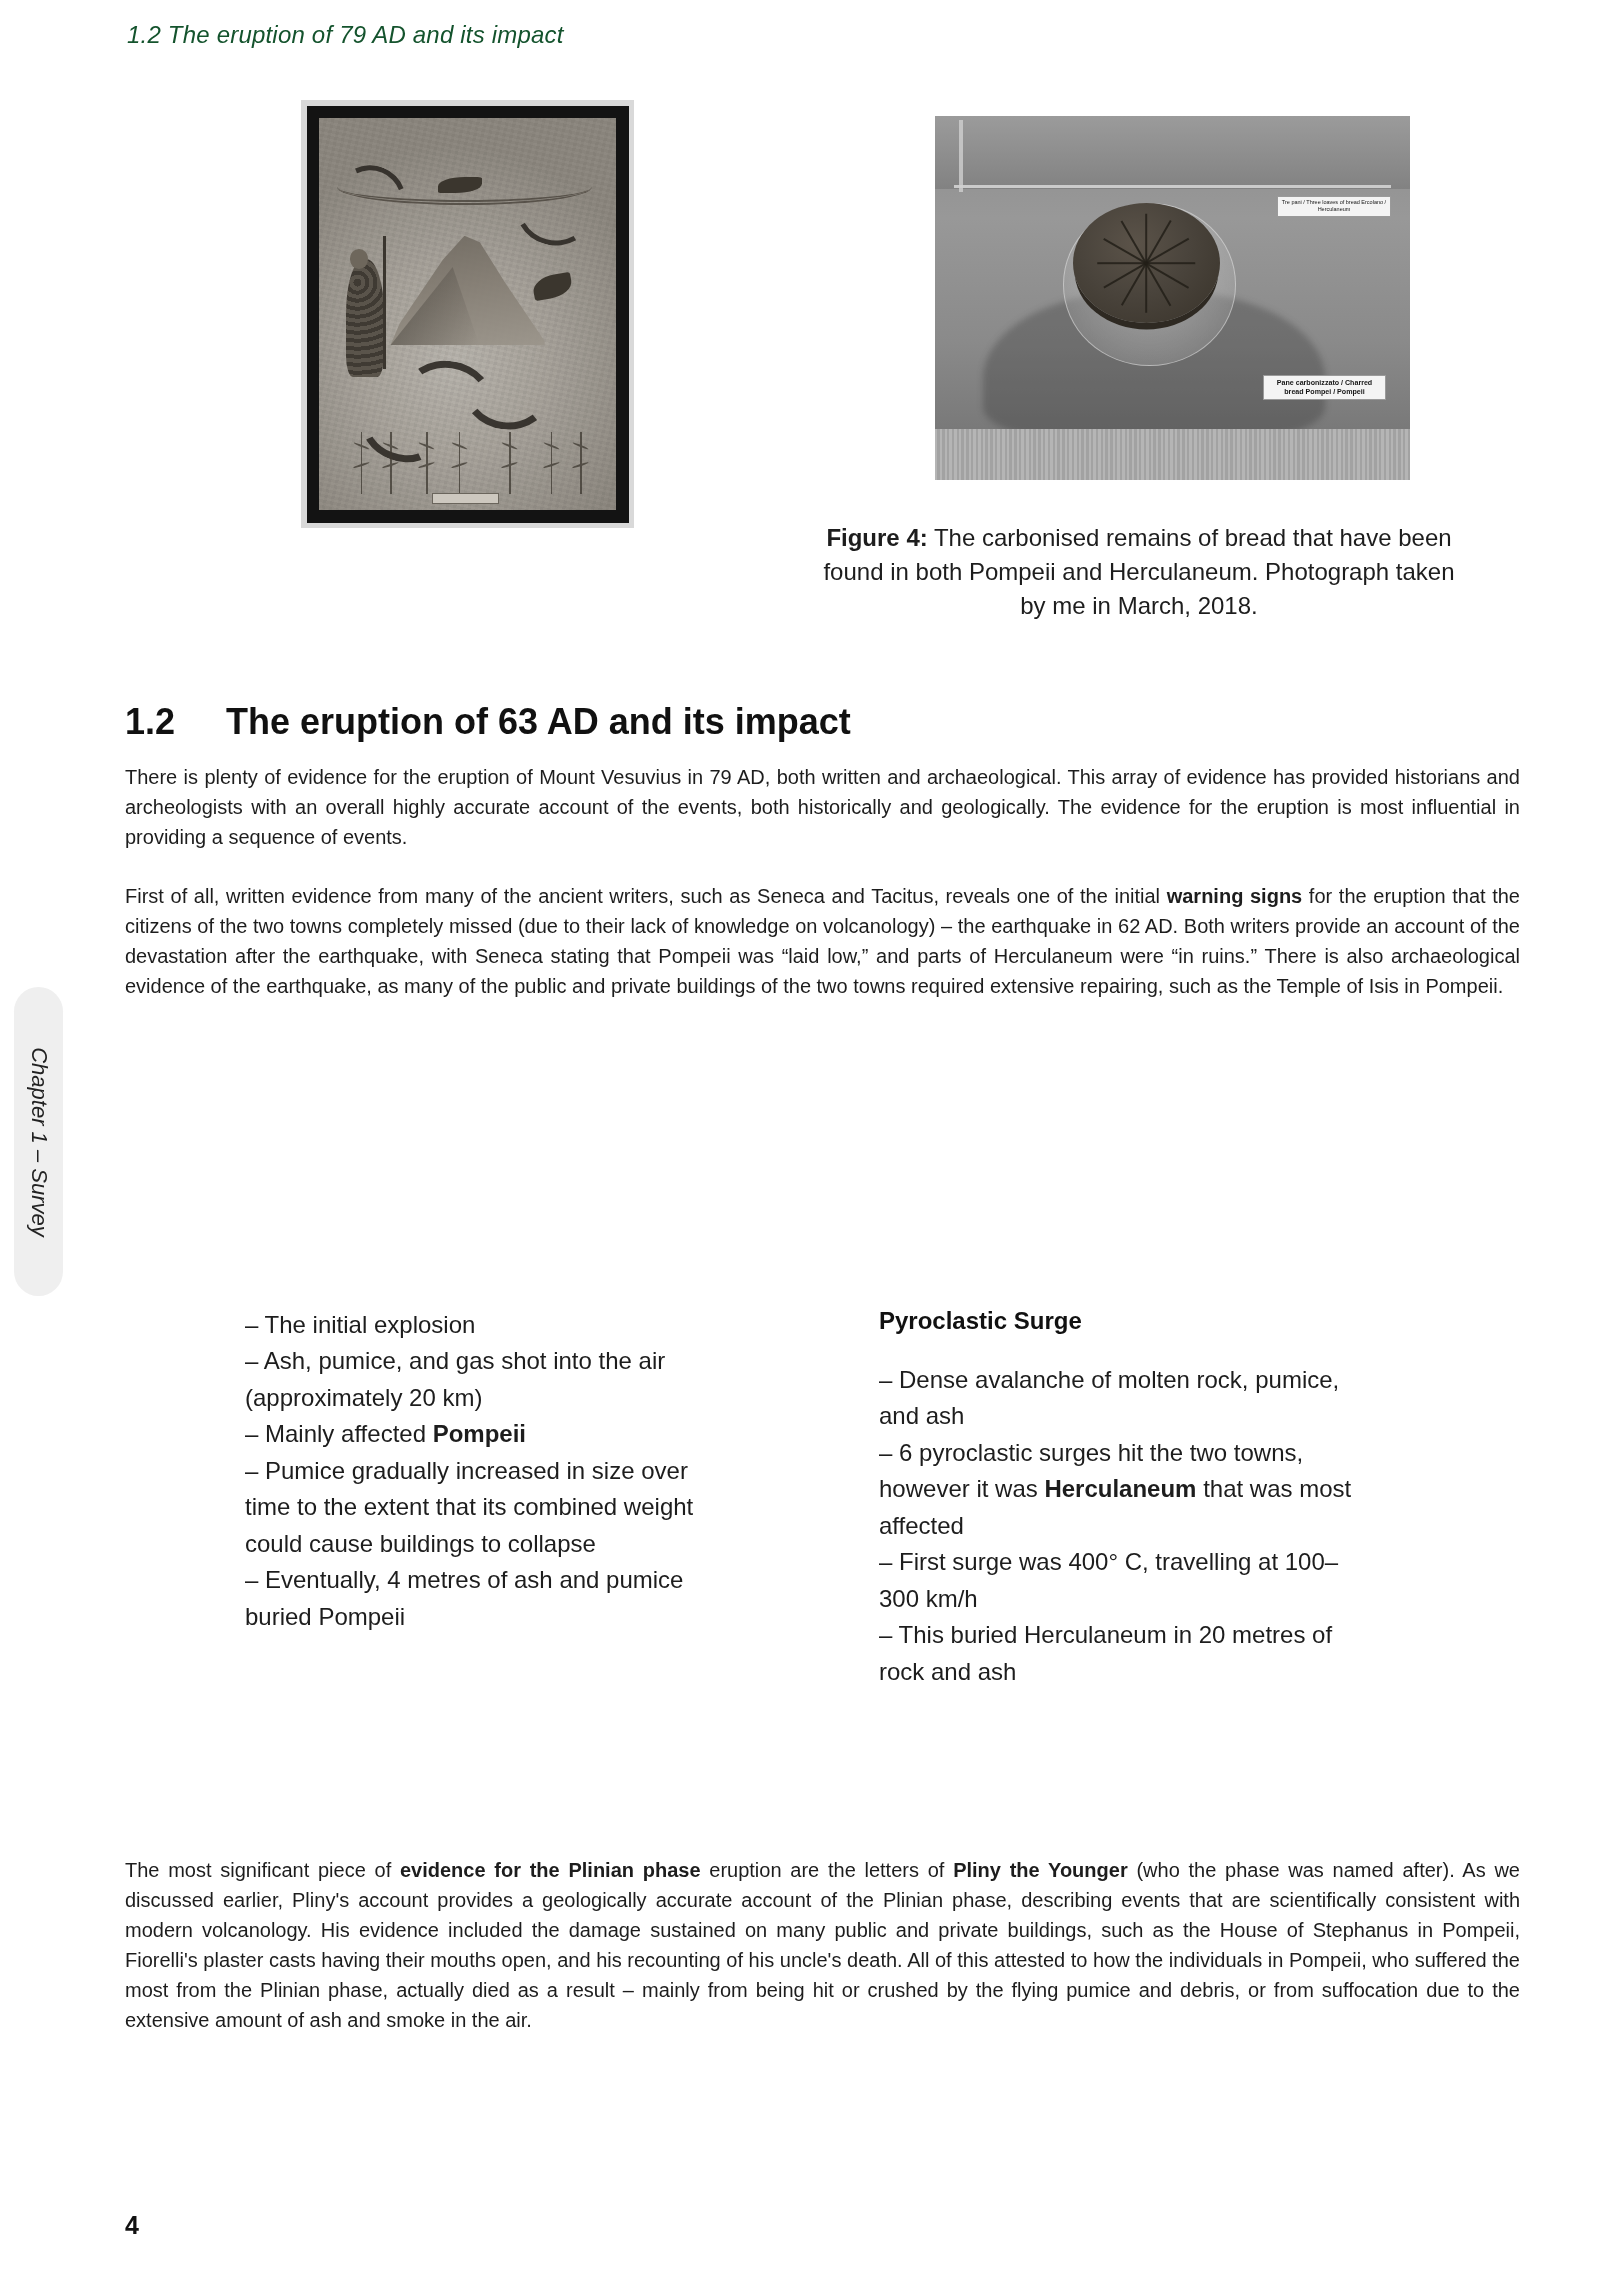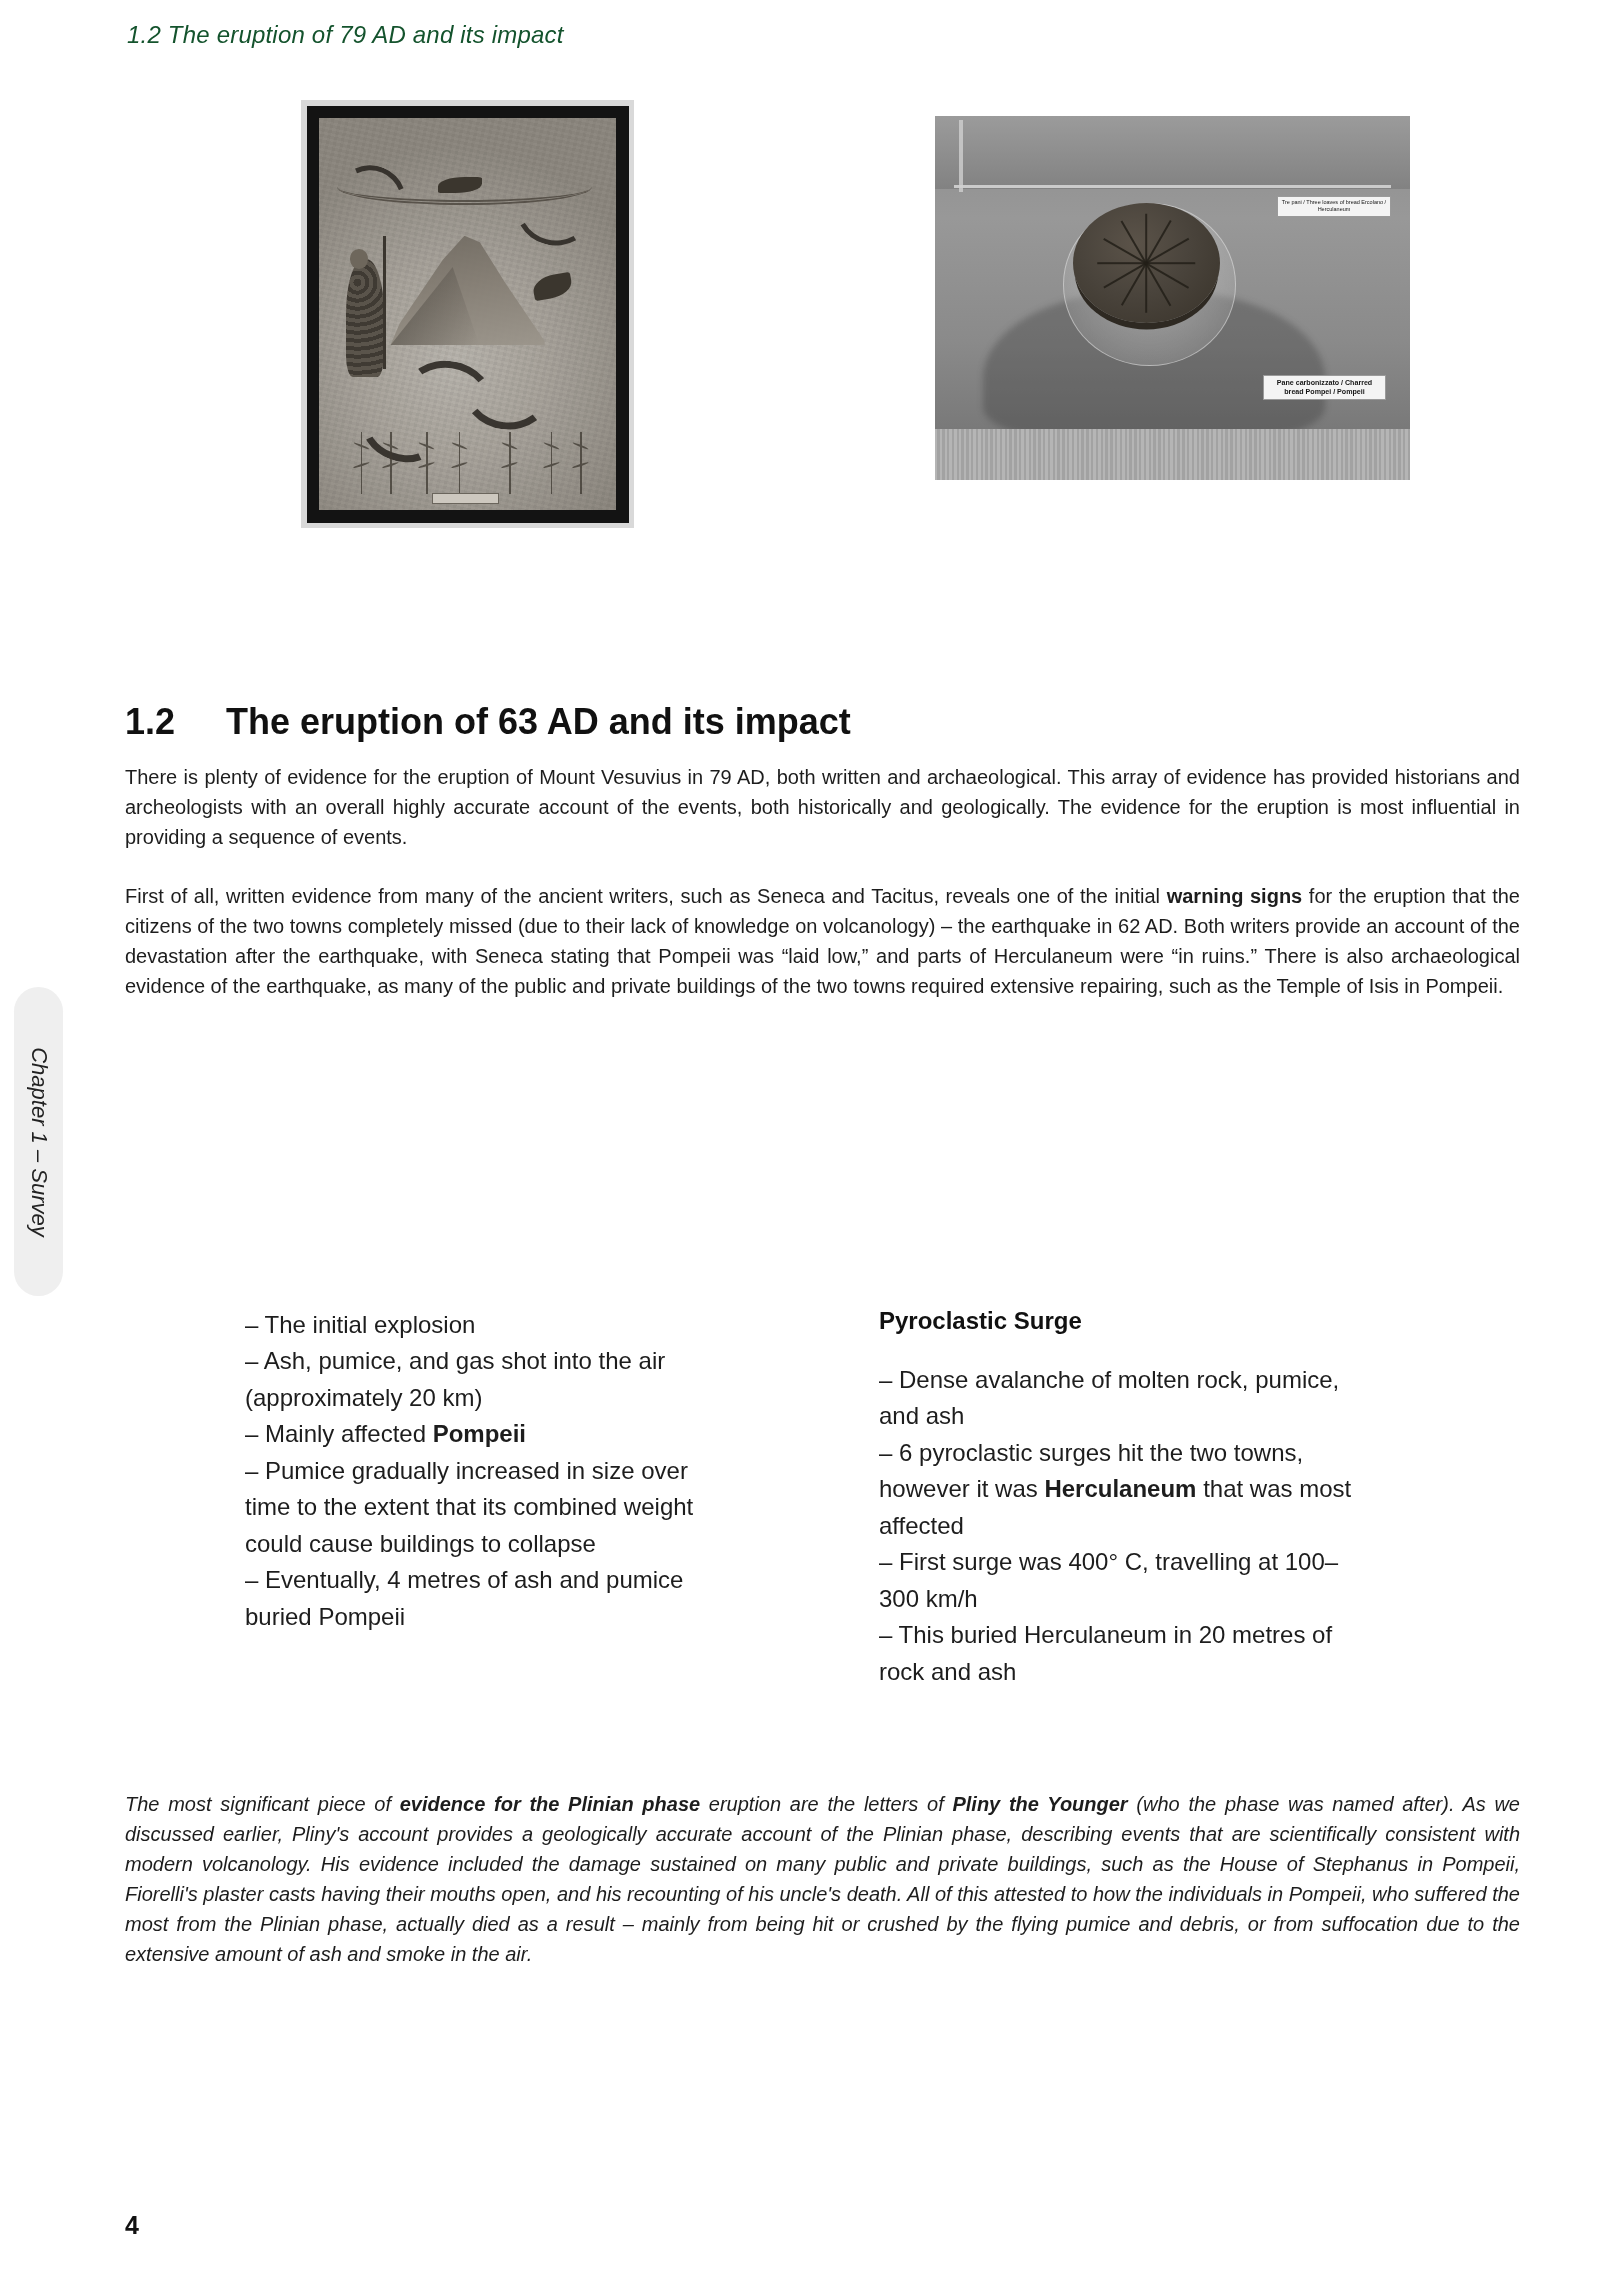--- a/index.html
+++ b/index.html
@@ -363,23 +363,22 @@
     font-size: 24px;
     line-height: 1.52;
     color: #1d1d1d;
   }
   .phase-item { white-space: pre-wrap; }
 
   
   .tail-block {
     position: absolute;
     left: 0;
-    top: 1789px;
+    top: 1855px;
     width: 1395px;
-    font-style: italic;
   }
 
   
   .footer-page-number {
     position: absolute;
     left: 125px;
     top: 2211px;
     font-size: 25px;
     font-weight: bold;
     color: #111111;
@@ -460,20 +459,23 @@
 Ercolano / Herculaneum</div>
             <div class="museum-label lbl-bottom">Pane carbonizzato /
 Charred bread
 Pompei / Pompeii</div>
             <div class="museum-floor"></div>
           </div>
         </div>
       </div>
 
 
+      <div class="caption cap4">
+        <b>Figure 4:</b><span> The carbonised remains of bread that have been found in both Pompeii and Herculaneum. Photograph taken by me in March, 2018.</span>
+      </div>
     </div>
 
     <div class="section-heading">
       <span class="section-number">1.2</span>
       <span class="section-title">The eruption of 63 AD and its impact</span>
     </div>
 
     <div class="body-block">
       <p class="body">There is plenty of evidence for the eruption of Mount Vesuvius in 79 AD, both written and archaeological. This array of evidence has provided historians and archeologists with an overall highly accurate account of the events, both historically and geologically. The evidence for the eruption is most influential in providing a sequence of events.</p>
 

